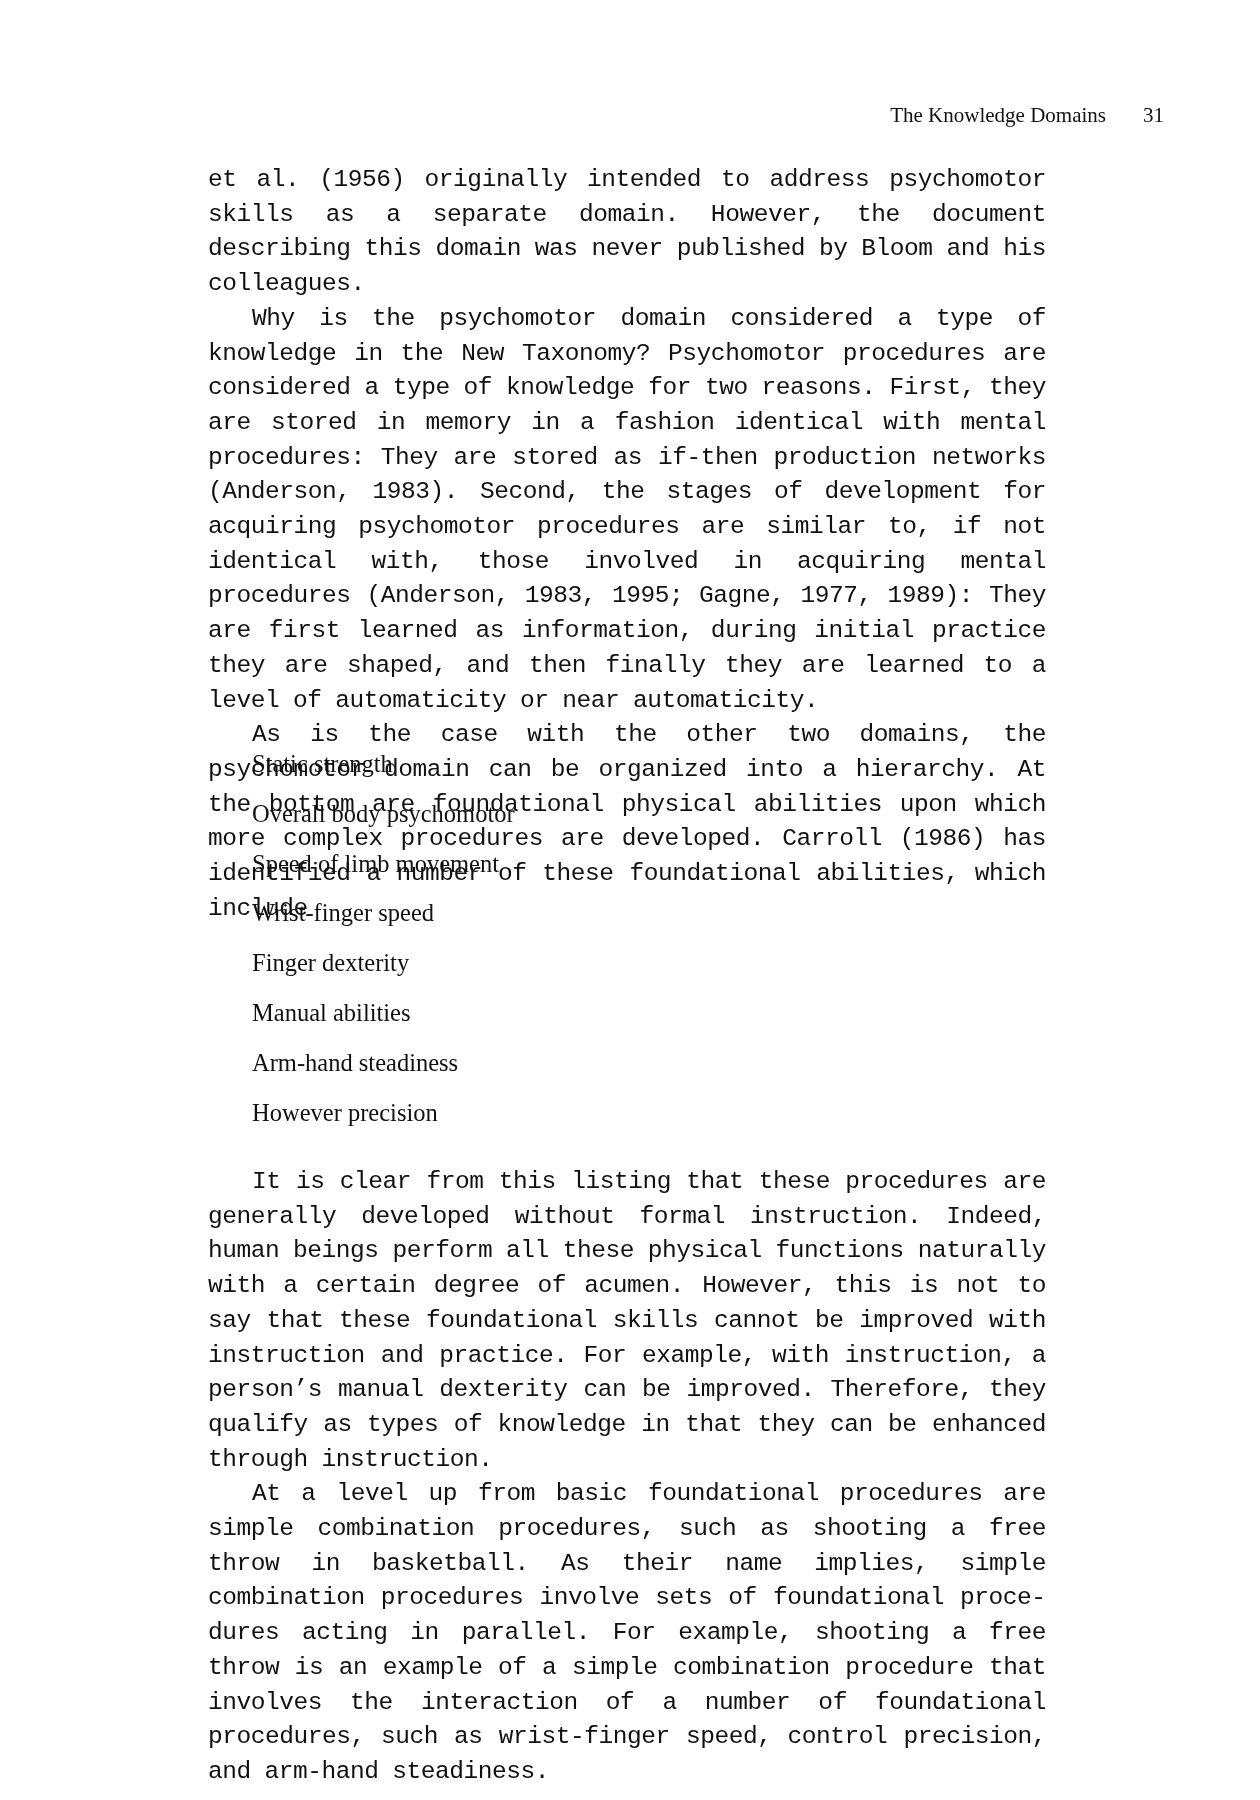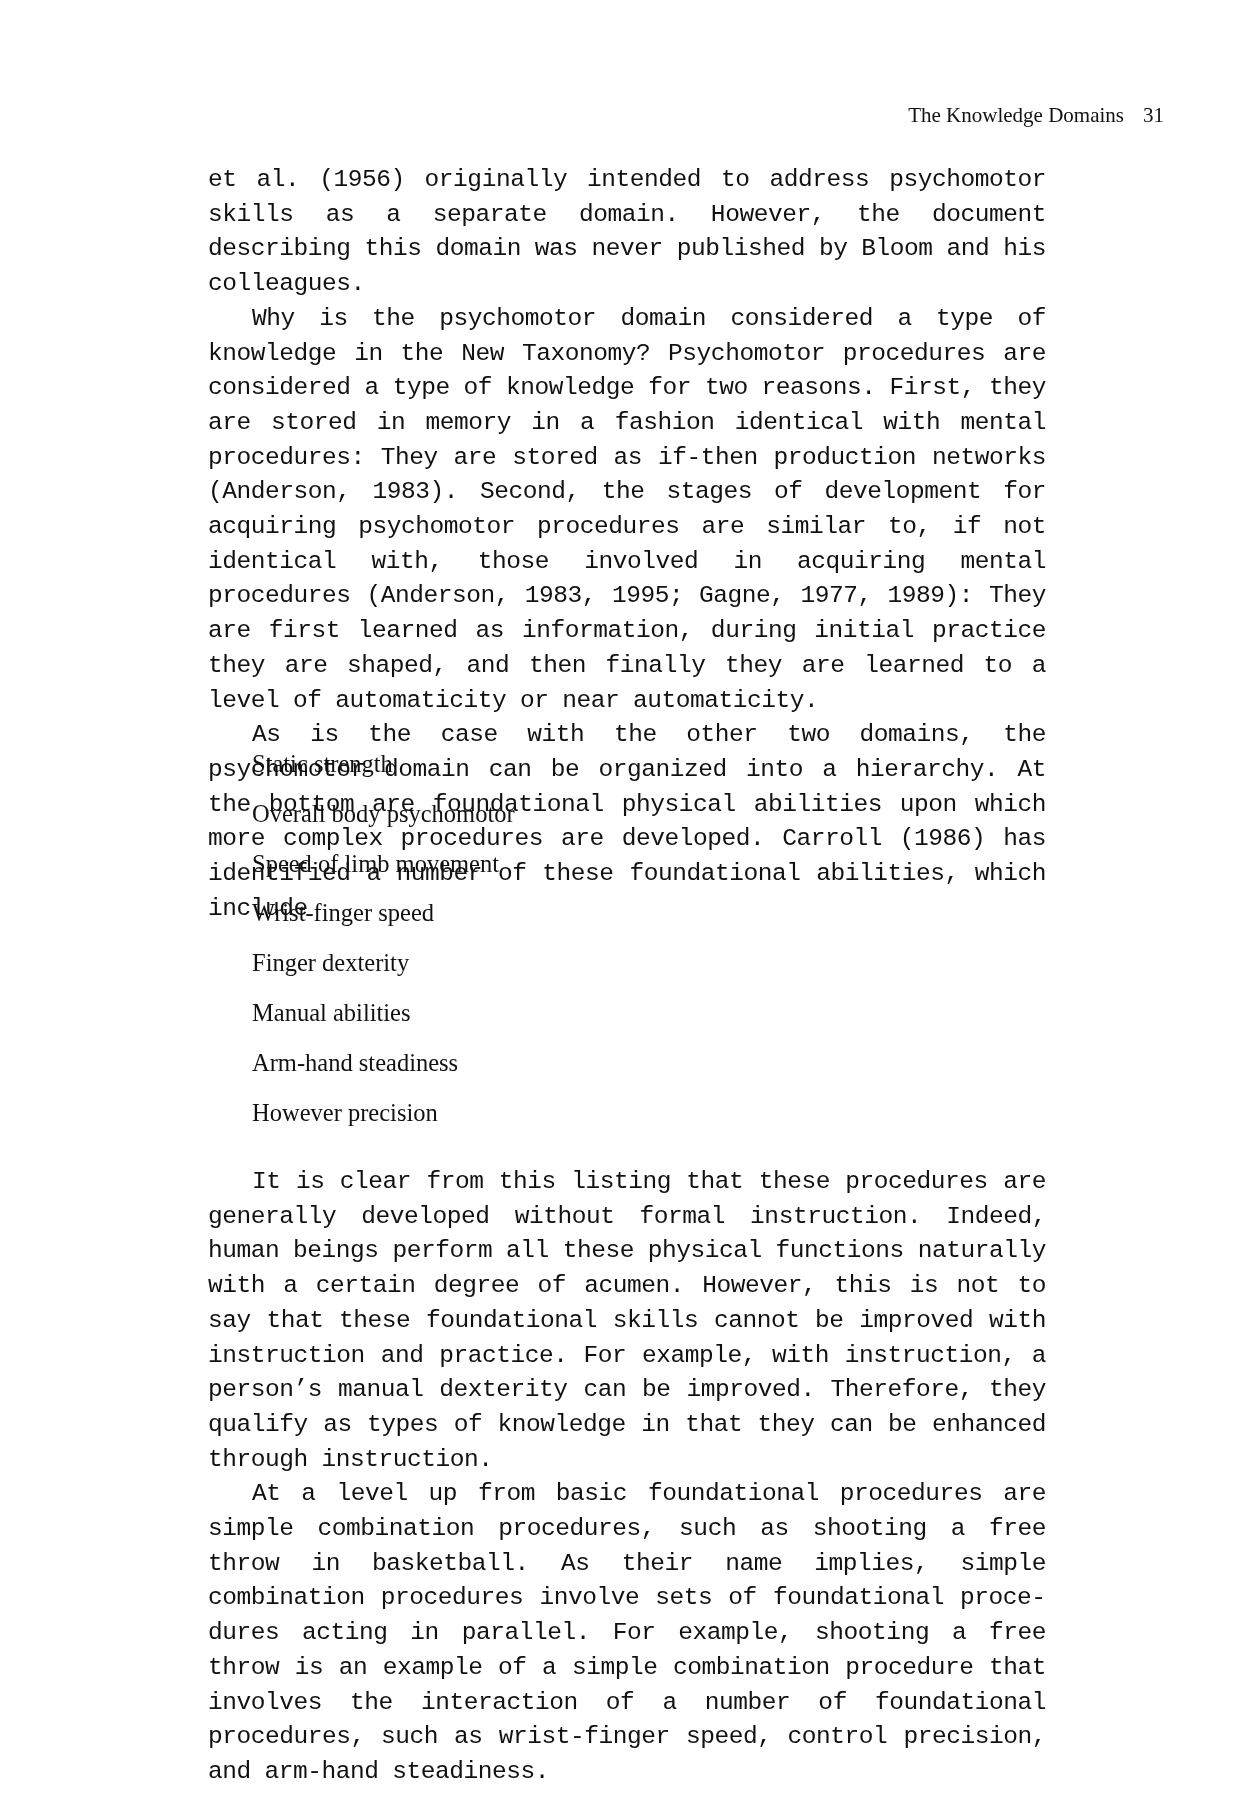--- a/index.html
+++ b/index.html
@@ -20,21 +20,21 @@
       top: 101px;
       right: 96px;
       font-size: 21px;
       line-height: 28px;
       white-space: nowrap;
     }
     .running-head .title {
     }
     .running-head .page-no {
       display: inline-block;
-      margin-left: 19px;
+      margin-left: 37px;
       text-align: right;
     }
     .text-block {
       position: absolute;
       left: 208px;
       width: 838px;
       font-size: 24.5px;
       line-height: 34.7px;
       letter-spacing: -0.45px;
       word-spacing: -0.5px;

